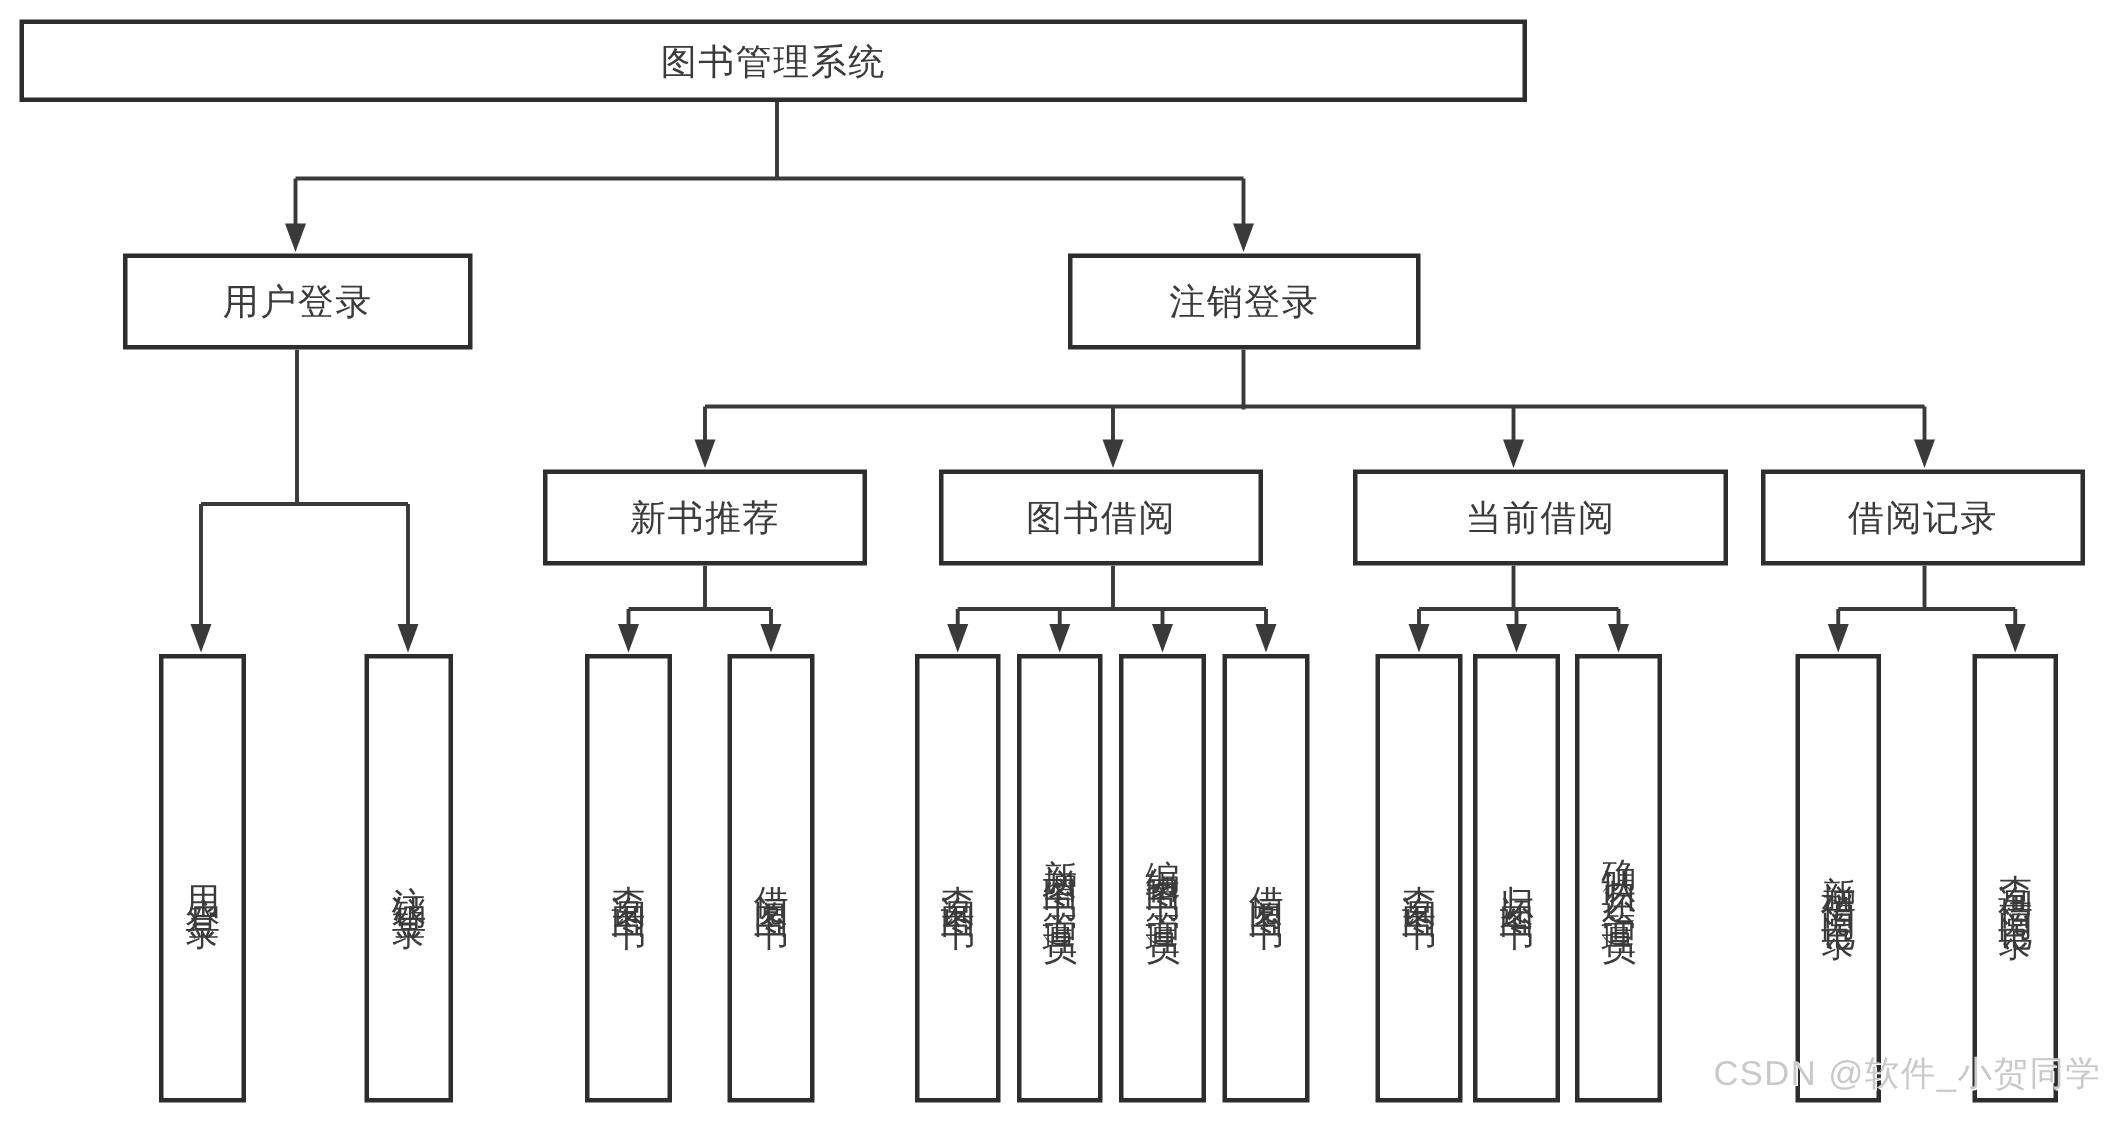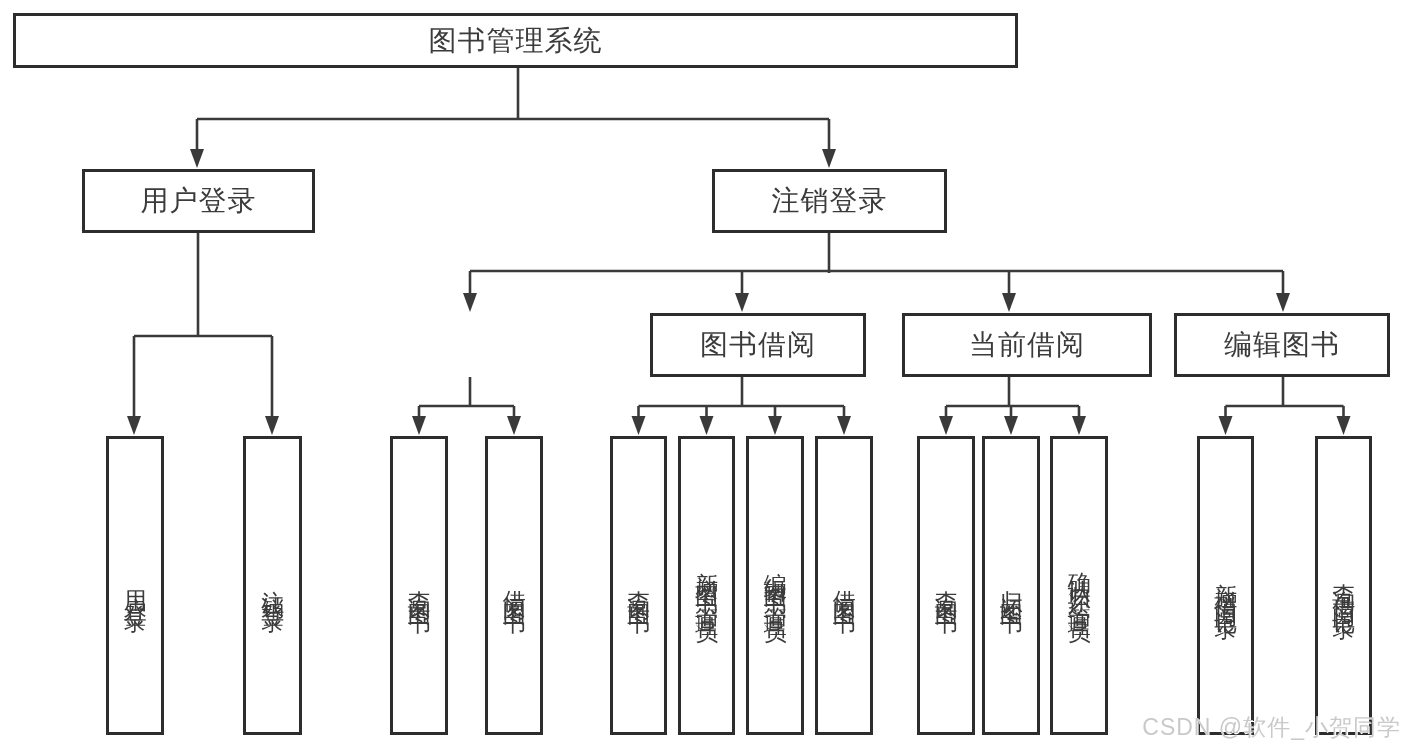--- a/index.html
+++ b/index.html
@@ -22,35 +22,35 @@
     position: absolute;
     background: #ffffff;
     border: 3px solid #2d2d2d;
     box-sizing: border-box;
     display: flex;
     align-items: center;
     justify-content: center;
     z-index: 1;
   }
   .hbox span {
-    font-size: 28px;
+    font-size: 24px;
     letter-spacing: 1px;
     white-space: nowrap;
   }
   .vbox span {
     writing-mode: vertical-rl;
     text-orientation: mixed;
     font-size: 23px;
     letter-spacing: 7px;
     line-height: 1.1;
   }
   .watermark {
     position: absolute;
     right: 4px;
-    bottom: 4px;
+    bottom: 16px;
     font-size: 23px;
     color: #c9c9c9;
     text-shadow: 1px 1px 0 #ffffff;
     letter-spacing: 1px;
     z-index: 2;
     white-space: nowrap;
   }
 </style>
 </head>
 <body>
@@ -116,28 +116,31 @@
     <span>图书管理系统</span>
   </div>
 
   <div class="box hbox" style="left:82px; top:169px; width:233px; height:64px;">
     <span>用户登录</span>
   </div>
   <div class="box hbox" style="left:712px; top:169px; width:235px; height:64px;">
     <span>注销登录</span>
   </div>
 
-  <div class="box hbox" style="left:650px; top:313px; width:216px; height:64px;">
+  <div class="box hbox" style="left:362px; top:313px; width:216px; height:64px;">
+    <span>新书推荐</span>
+  </div>
+  <div class="box hbox" style="left:626px; top:313px; width:216px; height:64px;">
     <span>图书借阅</span>
   </div>
   <div class="box hbox" style="left:902px; top:313px; width:250px; height:64px;">
     <span>当前借阅</span>
   </div>
   <div class="box hbox" style="left:1174px; top:313px; width:216px; height:64px;">
-    <span>编辑图书</span>
+    <span>借阅记录</span>
   </div>
 
   <div class="box vbox" style="left:106px; top:436px; width:58px; height:299px;">
     <span>用户登录</span>
   </div>
   <div class="box vbox" style="left:243px; top:436px; width:59px; height:299px;">
     <span>注销登录</span>
   </div>
 
   <div class="box vbox" style="left:390px; top:436px; width:58px; height:299px;">

